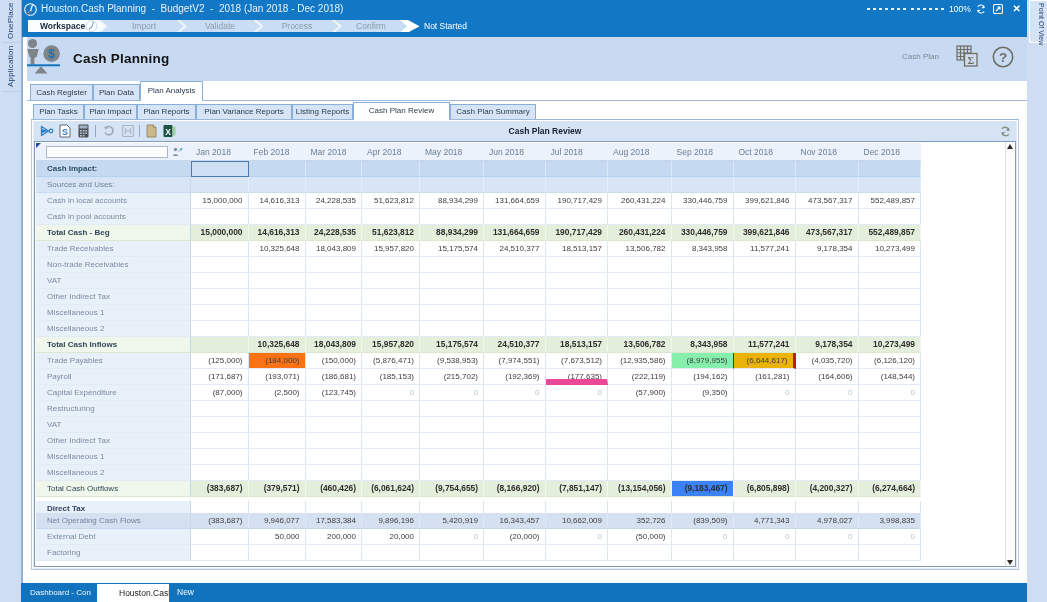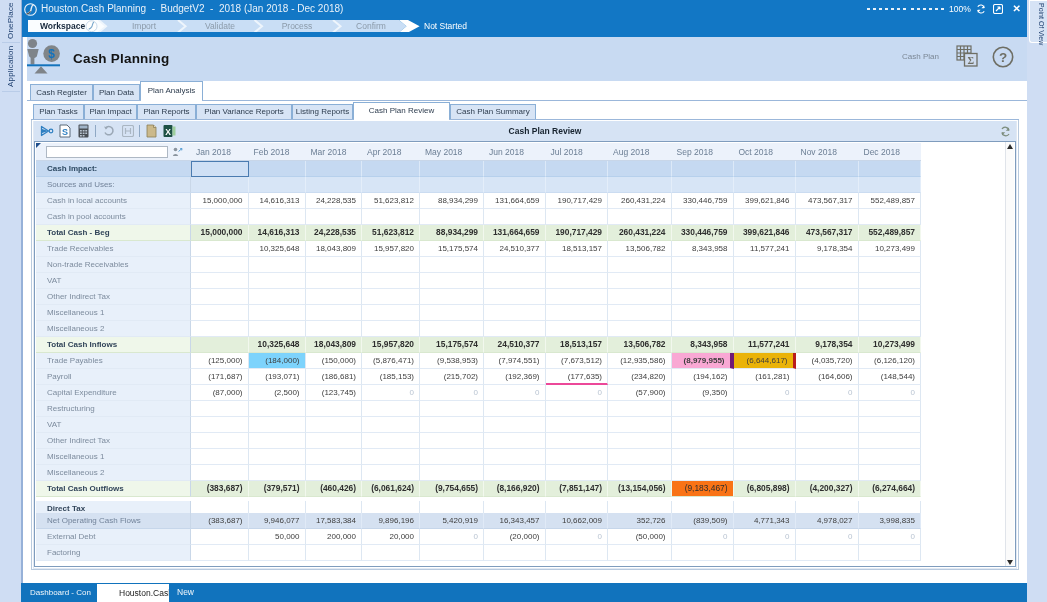--- a/index.html
+++ b/index.html
@@ -365,42 +365,42 @@
         <div class="gc" style="width:62.5px;background:#e3efdb;font-size:8.4px;border-bottom:1px solid #d9e8cf;border-right:1px solid #f2f8ee;color:#2e2e2e;font-weight:bold">18,513,157</div>
         <div class="gc" style="width:63.5px;background:#e3efdb;font-size:8.4px;border-bottom:1px solid #d9e8cf;border-right:1px solid #f2f8ee;color:#2e2e2e;font-weight:bold">13,506,782</div>
         <div class="gc" style="width:62px;background:#e3efdb;font-size:8.4px;border-bottom:1px solid #d9e8cf;border-right:1px solid #f2f8ee;color:#2e2e2e;font-weight:bold">8,343,958</div>
         <div class="gc" style="width:62px;background:#e3efdb;font-size:8.4px;border-bottom:1px solid #d9e8cf;border-right:1px solid #f2f8ee;color:#2e2e2e;font-weight:bold">11,577,241</div>
         <div class="gc" style="width:63px;background:#e3efdb;font-size:8.4px;border-bottom:1px solid #d9e8cf;border-right:1px solid #f2f8ee;color:#2e2e2e;font-weight:bold">9,178,354</div>
         <div class="gc" style="width:62.5px;background:#e3efdb;font-size:8.4px;border-bottom:1px solid #d9e8cf;border-right:1px solid #f2f8ee;color:#2e2e2e;font-weight:bold">10,273,499</div>
       </div>
 <div class="gr" style="top:192px">
         <div class="gc" style="width:155px;background:#e8f0fa;border-bottom:1px solid #e1eaf5;border-right:1px solid #c9d7e8;color:#7c8b9d;font-weight:normal;padding-left:11px;text-align:left">Trade Payables</div>
         <div class="gc" style="width:57.5px;background:#ffffff;border-bottom:1px solid #e1eaf5;border-right:1px solid #dde7f2;color:#3d3d3d;font-weight:normal">(125,000)</div>
-        <div class="gc" style="width:57px;background:#7dd3fc;border-bottom:1px solid #e1eaf5;border-right:1px solid #dde7f2;color:#3d3d3d;font-weight:normal">(184,000)</div>
+        <div class="gc" style="width:57px;background:#f97316;border-bottom:1px solid #e1eaf5;border-right:1px solid #dde7f2;color:#3d3d3d;font-weight:normal">(184,000)</div>
         <div class="gc" style="width:56.5px;background:#ffffff;border-bottom:1px solid #e1eaf5;border-right:1px solid #dde7f2;color:#3d3d3d;font-weight:normal">(150,000)</div>
         <div class="gc" style="width:58px;background:#ffffff;border-bottom:1px solid #e1eaf5;border-right:1px solid #dde7f2;color:#3d3d3d;font-weight:normal">(5,876,471)</div>
         <div class="gc" style="width:64px;background:#ffffff;border-bottom:1px solid #e1eaf5;border-right:1px solid #dde7f2;color:#3d3d3d;font-weight:normal">(9,538,953)</div>
         <div class="gc" style="width:61.5px;background:#ffffff;border-bottom:1px solid #e1eaf5;border-right:1px solid #dde7f2;color:#3d3d3d;font-weight:normal">(7,974,551)</div>
         <div class="gc" style="width:62.5px;background:#ffffff;border-bottom:1px solid #e1eaf5;border-right:1px solid #dde7f2;color:#3d3d3d;font-weight:normal">(7,673,512)</div>
         <div class="gc" style="width:63.5px;background:#ffffff;border-bottom:1px solid #e1eaf5;border-right:1px solid #dde7f2;color:#3d3d3d;font-weight:normal">(12,935,586)</div>
-        <div class="gc" style="width:62px;background:#f9a8d4;border-bottom:1px solid #e1eaf5;border-right:4px solid #701a75;color:#3d3d3d;font-weight:bold">(8,979,955)</div>
+        <div class="gc" style="width:62px;background:#86efac;border-bottom:1px solid #e1eaf5;border-right:1px solid #701a75;color:#3d3d3d;font-weight:normal">(8,979,955)</div>
         <div class="gc" style="width:62px;background:#eab308;border-bottom:1px solid #e1eaf5;border-right:3px solid #b91c1c;color:#3d3d3d;font-weight:normal">(6,644,617)</div>
         <div class="gc" style="width:63px;background:#ffffff;border-bottom:1px solid #e1eaf5;border-right:1px solid #dde7f2;color:#3d3d3d;font-weight:normal">(4,035,720)</div>
         <div class="gc" style="width:62.5px;background:#ffffff;border-bottom:1px solid #e1eaf5;border-right:1px solid #dde7f2;color:#3d3d3d;font-weight:normal">(6,126,120)</div>
       </div>
 <div class="gr" style="top:208px">
         <div class="gc" style="width:155px;background:#e8f0fa;border-bottom:1px solid #e1eaf5;border-right:1px solid #c9d7e8;color:#7c8b9d;font-weight:normal;padding-left:11px;text-align:left">Payroll</div>
         <div class="gc" style="width:57.5px;background:#ffffff;border-bottom:1px solid #e1eaf5;border-right:1px solid #dde7f2;color:#3d3d3d;font-weight:normal">(171,687)</div>
         <div class="gc" style="width:57px;background:#ffffff;border-bottom:1px solid #e1eaf5;border-right:1px solid #dde7f2;color:#3d3d3d;font-weight:normal">(193,071)</div>
         <div class="gc" style="width:56.5px;background:#ffffff;border-bottom:1px solid #e1eaf5;border-right:1px solid #dde7f2;color:#3d3d3d;font-weight:normal">(186,681)</div>
         <div class="gc" style="width:58px;background:#ffffff;border-bottom:1px solid #e1eaf5;border-right:1px solid #dde7f2;color:#3d3d3d;font-weight:normal">(185,153)</div>
         <div class="gc" style="width:64px;background:#ffffff;border-bottom:1px solid #e1eaf5;border-right:1px solid #dde7f2;color:#3d3d3d;font-weight:normal">(215,702)</div>
         <div class="gc" style="width:61.5px;background:#ffffff;border-bottom:1px solid #e1eaf5;border-right:1px solid #dde7f2;color:#3d3d3d;font-weight:normal">(192,369)</div>
-        <div class="gc" style="width:62.5px;background:#ffffff;border-bottom:2px solid #ec4899;border-right:1px solid #dde7f2;color:#3d3d3d;font-weight:normal">(177,635)</div>
-        <div class="gc" style="width:63.5px;background:#ffffff;border-bottom:1px solid #e1eaf5;border-right:1px solid #dde7f2;color:#3d3d3d;font-weight:normal">(234,820)</div>
+        <div class="gc" style="width:62.5px;background:#ffffff;border-bottom:6px solid #ec4899;border-right:1px solid #dde7f2;color:#3d3d3d;font-weight:normal">(177,635)</div>
+        <div class="gc" style="width:63.5px;background:#ffffff;border-bottom:1px solid #e1eaf5;border-right:1px solid #dde7f2;color:#3d3d3d;font-weight:normal">(222,119)</div>
         <div class="gc" style="width:62px;background:#ffffff;border-bottom:1px solid #e1eaf5;border-right:1px solid #dde7f2;color:#3d3d3d;font-weight:normal">(194,162)</div>
         <div class="gc" style="width:62px;background:#ffffff;border-bottom:1px solid #e1eaf5;border-right:1px solid #dde7f2;color:#3d3d3d;font-weight:normal">(161,281)</div>
         <div class="gc" style="width:63px;background:#ffffff;border-bottom:1px solid #e1eaf5;border-right:1px solid #dde7f2;color:#3d3d3d;font-weight:normal">(164,606)</div>
         <div class="gc" style="width:62.5px;background:#ffffff;border-bottom:1px solid #e1eaf5;border-right:1px solid #dde7f2;color:#3d3d3d;font-weight:normal">(148,544)</div>
       </div>
 <div class="gr" style="top:224px">
         <div class="gc" style="width:155px;background:#e8f0fa;border-bottom:1px solid #e1eaf5;border-right:1px solid #c9d7e8;color:#7c8b9d;font-weight:normal;padding-left:11px;text-align:left">Capital Expenditure</div>
         <div class="gc" style="width:57.5px;background:#ffffff;border-bottom:1px solid #e1eaf5;border-right:1px solid #dde7f2;color:#3d3d3d;font-weight:normal">(87,000)</div>
         <div class="gc" style="width:57px;background:#ffffff;border-bottom:1px solid #e1eaf5;border-right:1px solid #dde7f2;color:#3d3d3d;font-weight:normal">(2,500)</div>
         <div class="gc" style="width:56.5px;background:#ffffff;border-bottom:1px solid #e1eaf5;border-right:1px solid #dde7f2;color:#3d3d3d;font-weight:normal">(123,745)</div>
@@ -483,30 +483,30 @@
         <div class="gc" style="width:64px;background:#ffffff;border-bottom:1px solid #e1eaf5;border-right:1px solid #dde7f2;color:#3d3d3d;font-weight:normal"></div>
         <div class="gc" style="width:61.5px;background:#ffffff;border-bottom:1px solid #e1eaf5;border-right:1px solid #dde7f2;color:#3d3d3d;font-weight:normal"></div>
         <div class="gc" style="width:62.5px;background:#ffffff;border-bottom:1px solid #e1eaf5;border-right:1px solid #dde7f2;color:#3d3d3d;font-weight:normal"></div>
         <div class="gc" style="width:63.5px;background:#ffffff;border-bottom:1px solid #e1eaf5;border-right:1px solid #dde7f2;color:#3d3d3d;font-weight:normal"></div>
         <div class="gc" style="width:62px;background:#ffffff;border-bottom:1px solid #e1eaf5;border-right:1px solid #dde7f2;color:#3d3d3d;font-weight:normal"></div>
         <div class="gc" style="width:62px;background:#ffffff;border-bottom:1px solid #e1eaf5;border-right:1px solid #dde7f2;color:#3d3d3d;font-weight:normal"></div>
         <div class="gc" style="width:63px;background:#ffffff;border-bottom:1px solid #e1eaf5;border-right:1px solid #dde7f2;color:#3d3d3d;font-weight:normal"></div>
         <div class="gc" style="width:62.5px;background:#ffffff;border-bottom:1px solid #e1eaf5;border-right:1px solid #dde7f2;color:#3d3d3d;font-weight:normal"></div>
       </div>
 <div class="gr" style="top:320px">
-        <div class="gc" style="width:155px;background:#eff7ea;border-bottom:1px solid #d9e8cf;border-right:1px solid #c9d7e8;color:#32455a;font-weight:bold;padding-left:11px;text-align:left">Total Cash Outflows</div>
+        <div class="gc" style="width:155px;background:#eff7ea;border-bottom:1px solid #d9e8cf;border-right:1px solid #c9d7e8;color:#32455a;font-weight:normal;padding-left:11px;text-align:left">Total Cash Outflows</div>
         <div class="gc" style="width:57.5px;background:#e3efdb;font-size:8.4px;border-bottom:1px solid #d9e8cf;border-right:1px solid #f2f8ee;color:#2e2e2e;font-weight:bold">(383,687)</div>
         <div class="gc" style="width:57px;background:#e3efdb;font-size:8.4px;border-bottom:1px solid #d9e8cf;border-right:1px solid #f2f8ee;color:#2e2e2e;font-weight:bold">(379,571)</div>
         <div class="gc" style="width:56.5px;background:#e3efdb;font-size:8.4px;border-bottom:1px solid #d9e8cf;border-right:1px solid #f2f8ee;color:#2e2e2e;font-weight:bold">(460,426)</div>
         <div class="gc" style="width:58px;background:#e3efdb;font-size:8.4px;border-bottom:1px solid #d9e8cf;border-right:1px solid #f2f8ee;color:#2e2e2e;font-weight:bold">(6,061,624)</div>
         <div class="gc" style="width:64px;background:#e3efdb;font-size:8.4px;border-bottom:1px solid #d9e8cf;border-right:1px solid #f2f8ee;color:#2e2e2e;font-weight:bold">(9,754,655)</div>
         <div class="gc" style="width:61.5px;background:#e3efdb;font-size:8.4px;border-bottom:1px solid #d9e8cf;border-right:1px solid #f2f8ee;color:#2e2e2e;font-weight:bold">(8,166,920)</div>
         <div class="gc" style="width:62.5px;background:#e3efdb;font-size:8.4px;border-bottom:1px solid #d9e8cf;border-right:1px solid #f2f8ee;color:#2e2e2e;font-weight:bold">(7,851,147)</div>
         <div class="gc" style="width:63.5px;background:#e3efdb;font-size:8.4px;border-bottom:1px solid #d9e8cf;border-right:1px solid #f2f8ee;color:#2e2e2e;font-weight:bold">(13,154,056)</div>
-        <div class="gc" style="width:62px;background:#f97316;font-size:8.4px;border-bottom:1px solid #d9e8cf;border-right:1px solid #f2f8ee;color:#2e2e2e;font-weight:normal">(9,183,467)</div>
+        <div class="gc" style="width:62px;background:#3b82f6;font-size:8.4px;border-bottom:1px solid #d9e8cf;border-right:1px solid #f2f8ee;color:#2e2e2e;font-weight:bold">(9,183,467)</div>
         <div class="gc" style="width:62px;background:#e3efdb;font-size:8.4px;border-bottom:1px solid #d9e8cf;border-right:1px solid #f2f8ee;color:#2e2e2e;font-weight:bold">(6,805,898)</div>
         <div class="gc" style="width:63px;background:#e3efdb;font-size:8.4px;border-bottom:1px solid #d9e8cf;border-right:1px solid #f2f8ee;color:#2e2e2e;font-weight:bold">(4,200,327)</div>
         <div class="gc" style="width:62.5px;background:#e3efdb;font-size:8.4px;border-bottom:1px solid #d9e8cf;border-right:1px solid #f2f8ee;color:#2e2e2e;font-weight:bold">(6,274,664)</div>
       </div>
 <div class="gr" style="top:340px">
         <div class="gc" style="width:155px;background:#e8f0fa;border-bottom:1px solid #e1eaf5;border-right:1px solid #c9d7e8;color:#32455a;font-weight:bold;padding-left:11px;text-align:left">Direct Tax</div>
         <div class="gc" style="width:57.5px;background:#ffffff;border-bottom:1px solid #e1eaf5;border-right:1px solid #dde7f2;color:#3d3d3d;font-weight:normal"></div>
         <div class="gc" style="width:57px;background:#ffffff;border-bottom:1px solid #e1eaf5;border-right:1px solid #dde7f2;color:#3d3d3d;font-weight:normal"></div>
         <div class="gc" style="width:56.5px;background:#ffffff;border-bottom:1px solid #e1eaf5;border-right:1px solid #dde7f2;color:#3d3d3d;font-weight:normal"></div>
         <div class="gc" style="width:58px;background:#ffffff;border-bottom:1px solid #e1eaf5;border-right:1px solid #dde7f2;color:#3d3d3d;font-weight:normal"></div>

